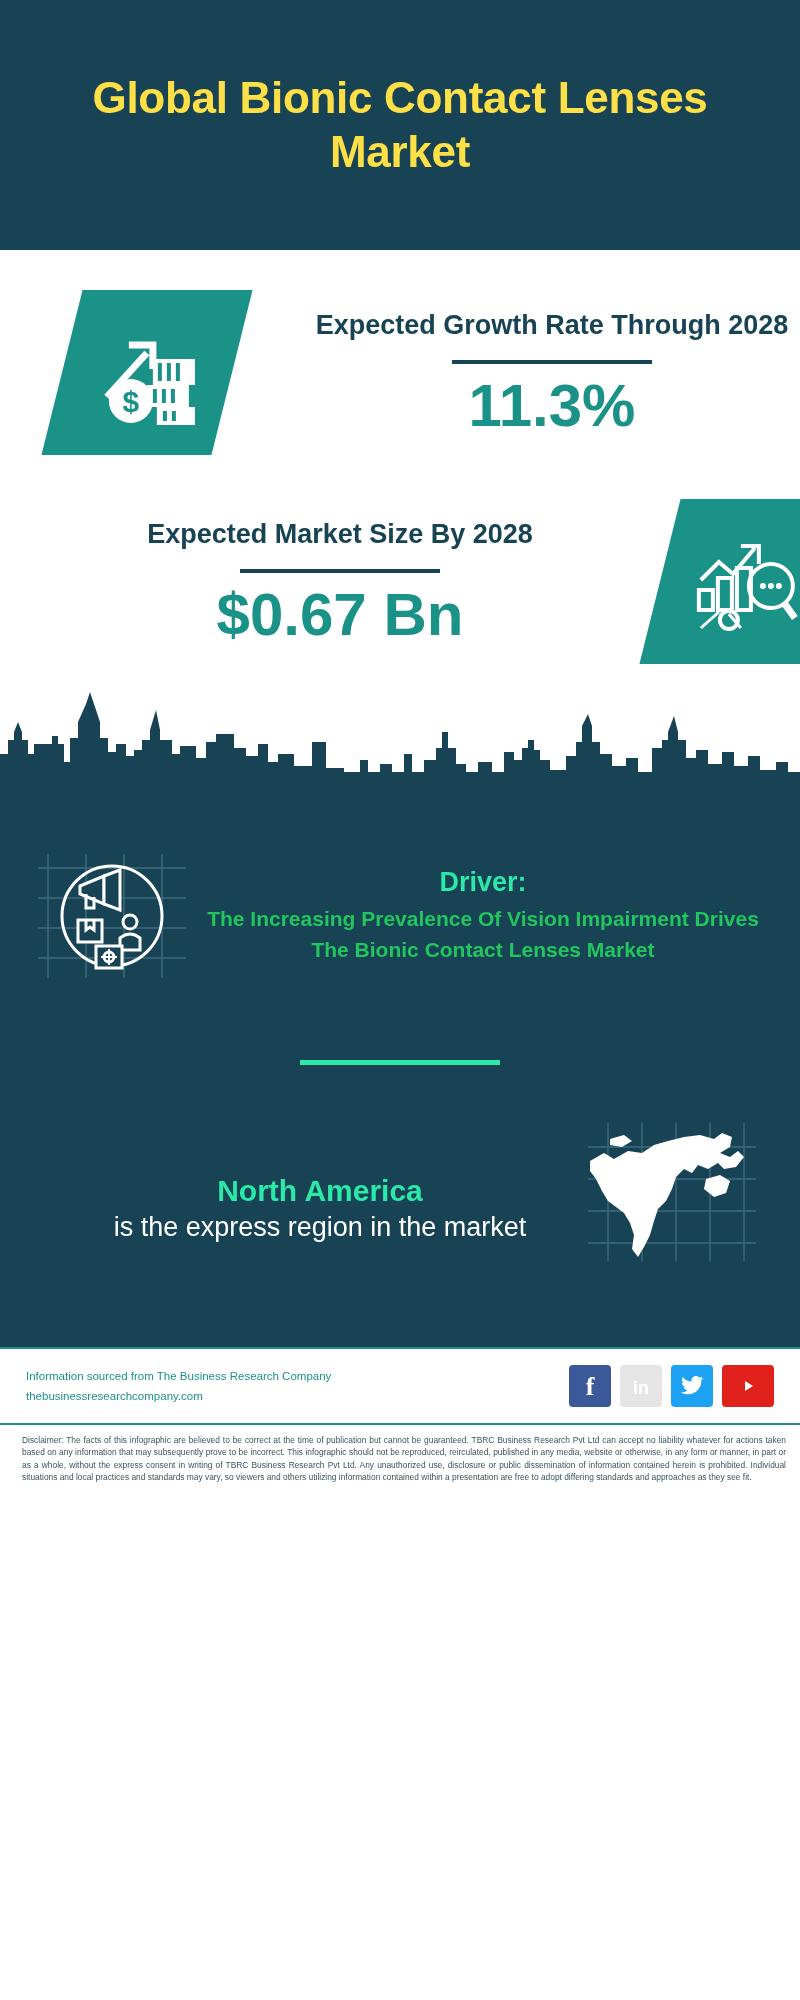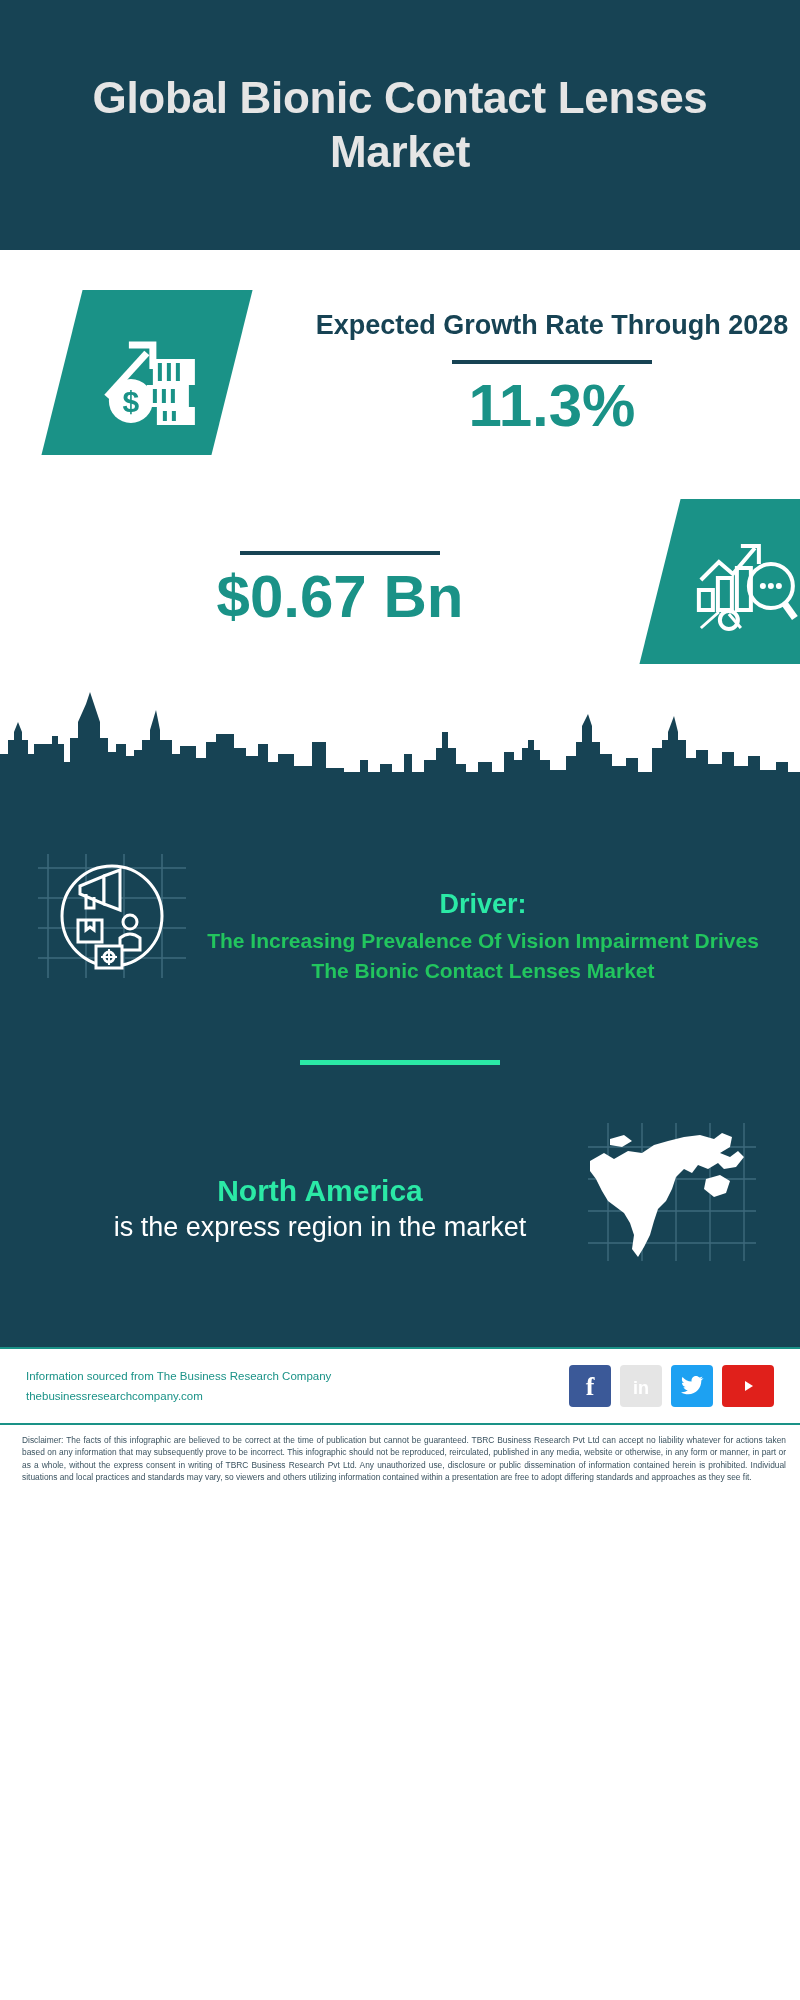--- a/index.html
+++ b/index.html
@@ -16,21 +16,21 @@
   
   .header {
     background:#174354;
     height:250px;
     display:flex;
     align-items:center;
     justify-content:center;
     padding:0 60px;
   }
   .header-title {
-    color:#e5e5e5;
+    color:#fde047;
     font-size:44px;
     font-weight:bold;
     line-height:1.22;
     text-align:center;
     letter-spacing:-0.3px;
   }
 
   
   .stats {
     background:#ffffff;
@@ -94,21 +94,21 @@
     top:-88px;
     left:0;
     width:800px;
     height:90px;
     display:block;
   }
 
   
   .driver-row {
     display:flex;
-    align-items:flex-end;
+    align-items:center;
     padding:66px 34px 0 34px;
   }
   .driver-icon { flex:none; width:160px; height:140px; }
   .driver-text { flex:1; text-align:center; padding-left:6px; }
   .driver-heading {
     color:#2BE9A6;
     font-size:27px;
     font-weight:bold;
     margin-bottom:6px;
   }
@@ -222,20 +222,21 @@
         <circle cx="82" cy="58" r="22"></circle>
         <circle cx="82" cy="58" r="3" fill="#fff" stroke="none"></circle>
         <circle cx="74" cy="58" r="3" fill="#fff" stroke="none"></circle>
         <circle cx="90" cy="58" r="3" fill="#fff" stroke="none"></circle>
         <path d="M96 76 L106 90" stroke-width="7"></path>
         <circle cx="40" cy="92" r="9"></circle>
         <path d="M12 100 L30 84 M52 100 L40 86" stroke-width="3"></path>
       </svg>
     </div>
     <div class="stat-text">
+      <div class="stat-label">Expected Market Size By 2028</div>
       <div class="stat-rule"></div>
       <div class="stat-value">$0.67 Bn</div>
     </div>
   </div>
 </div>
 
 <div class="darkbody">
 
   <svg class="skyline" viewBox="0 0 800 90" preserveAspectRatio="none">
     <path fill="#174354" d="M0,90 L0,62 L8,62 L8,48 L14,48 L14,40 L18,30 L22,40 L22,48 L28,48 L28,62 L34,62 L34,52 L52,52 L52,44 L58,44 L58,52 L64,52 L64,70 L70,70 L70,46 L78,46 L78,30 L86,12 L90,0 L94,12 L100,30 L100,46 L108,46 L108,60 L116,60 L116,52 L126,52 L126,64 L134,64 L134,58 L142,58 L142,48 L150,48 L150,38 L156,18 L160,38 L160,48 L172,48 L172,62 L180,62 L180,54 L196,54 L196,66 L206,66 L206,50 L216,50 L216,42 L234,42 L234,56 L246,56 L246,64 L258,64 L258,52 L268,52 L268,70 L278,70 L278,62 L294,62 L294,74 L312,74 L312,50 L326,50 L326,76 L344,76 L344,80 L360,80 L360,68 L368,68 L368,80 L380,80 L380,72 L392,72 L392,80 L404,80 L404,62 L412,62 L412,80 L424,80 L424,68 L436,68 L436,56 L442,56 L442,40 L448,40 L448,56 L456,56 L456,72 L466,72 L466,80 L478,80 L478,70 L492,70 L492,80 L504,80 L504,60 L514,60 L514,68 L522,68 L522,56 L528,56 L528,48 L534,48 L534,58 L540,58 L540,68 L550,68 L550,78 L566,78 L566,64 L576,64 L576,50 L582,50 L582,34 L588,22 L592,34 L592,50 L600,50 L600,62 L612,62 L612,74 L626,74 L626,66 L638,66 L638,80 L652,80 L652,56 L662,56 L662,48 L668,48 L668,40 L674,24 L678,40 L678,48 L686,48 L686,66 L696,66 L696,58 L708,58 L708,72 L722,72 L722,60 L734,60 L734,74 L748,74 L748,64 L760,64 L760,78 L776,78 L776,70 L788,70 L788,80 L800,80 L800,90 Z"></path>

